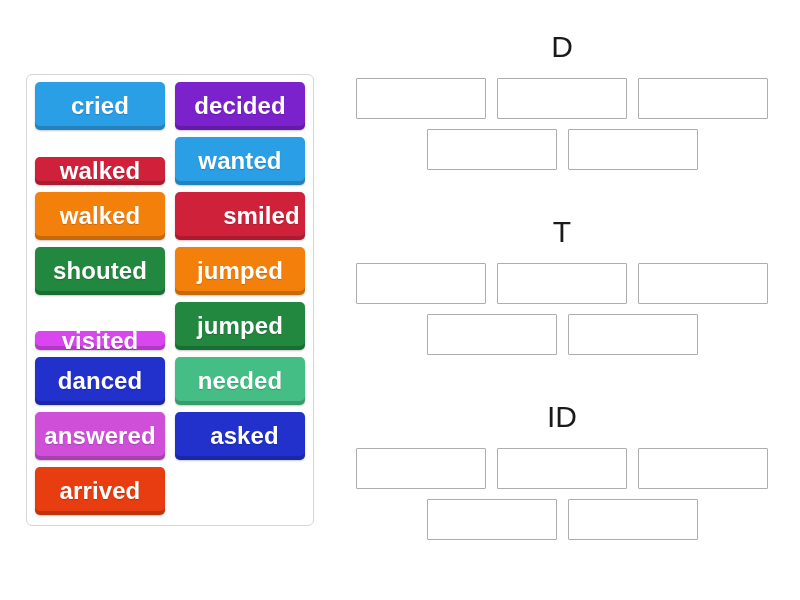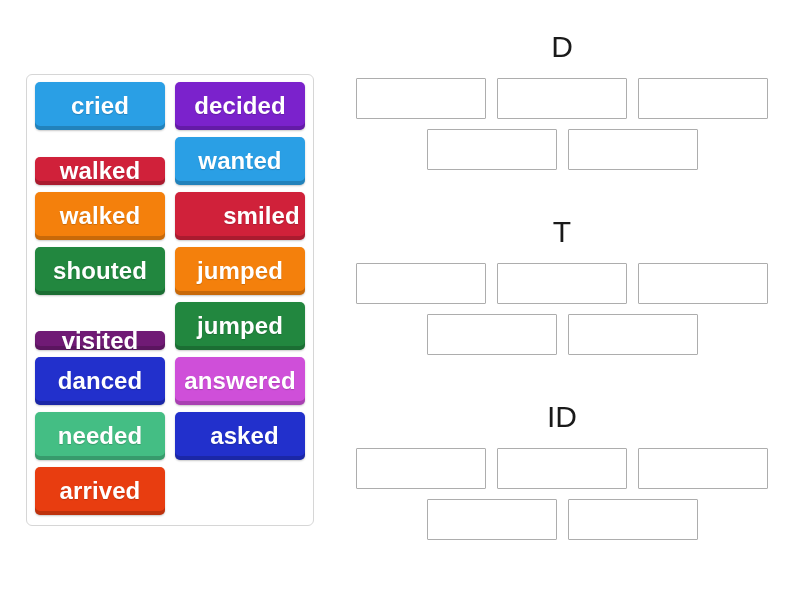--- a/index.html
+++ b/index.html
@@ -98,25 +98,25 @@
 <div id="word-bank">
   <div id="word-grid">
       <div class="tile" style="background: rgb(42, 159, 229);">cried</div>
       <div class="tile" style="background: rgb(123, 34, 204);">decided</div>
       <div class="tile" style="background: rgb(208, 33, 58); margin-top: 20px;">walked</div>
       <div class="tile" style="background: rgb(42, 159, 229);">wanted</div>
       <div class="tile" style="background: rgb(244, 128, 12);">walked</div>
       <div class="tile" style="background: rgb(208, 33, 58); padding-left: 43px;">smiled</div>
       <div class="tile" style="background: rgb(34, 135, 63); text-align: center;">shouted</div>
       <div class="tile" style="background: rgb(244, 128, 12);">jumped</div>
-      <div class="tile" style="background: #701a75; margin-top: 29px;">visited</div>
+      <div class="tile" style="background: #d946ef; margin-top: 29px;">visited</div>
       <div class="tile" style="background: rgb(34, 135, 63);">jumped</div>
       <div class="tile" style="background: rgb(34, 48, 204); text-align: center;">danced</div>
+      <div class="tile" style="background: rgb(68, 190, 132);">needed</div>
       <div class="tile" style="background: rgb(207, 79, 217);">answered</div>
-      <div class="tile" style="background: rgb(68, 190, 132);">needed</div>
       <div class="tile" style="background: rgb(34, 48, 204); padding-left: 9px;">asked</div>
       <div class="tile" style="background: rgb(232, 61, 16);">arrived</div>
       <div class="tile empty"></div>
     </div>
 </div>
 
 <div class="group" id="group-0">
   <div class="group-title">D</div>
   <div class="slot-rows">
       <div class="slot-row">

